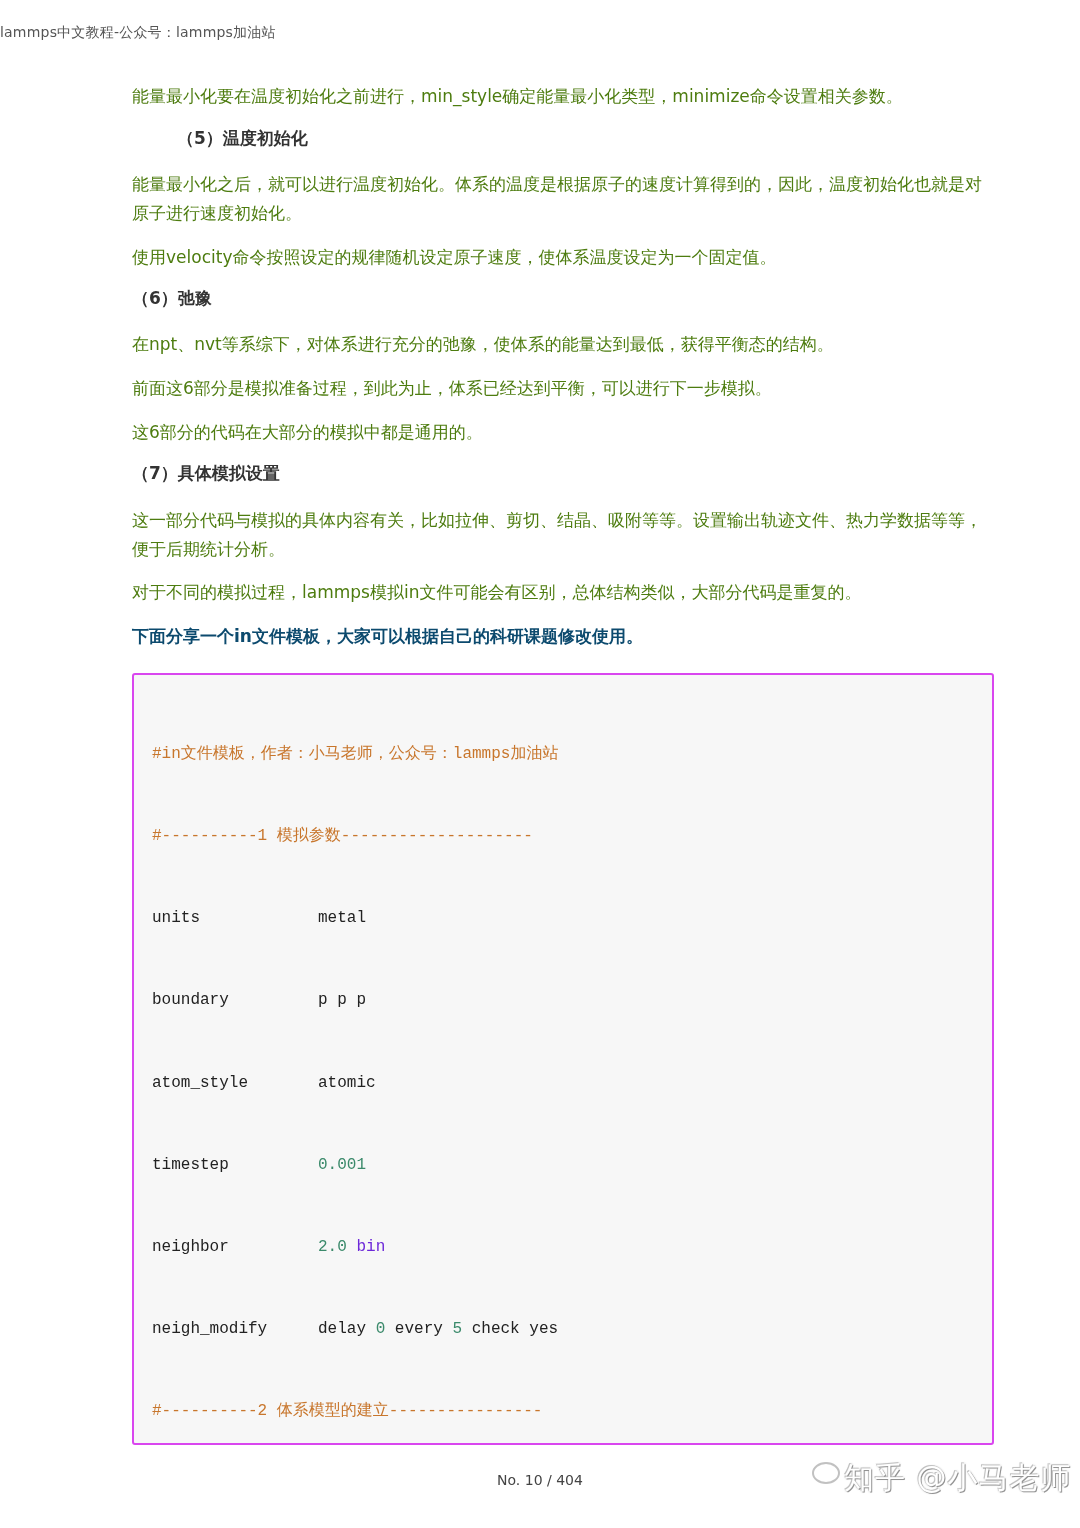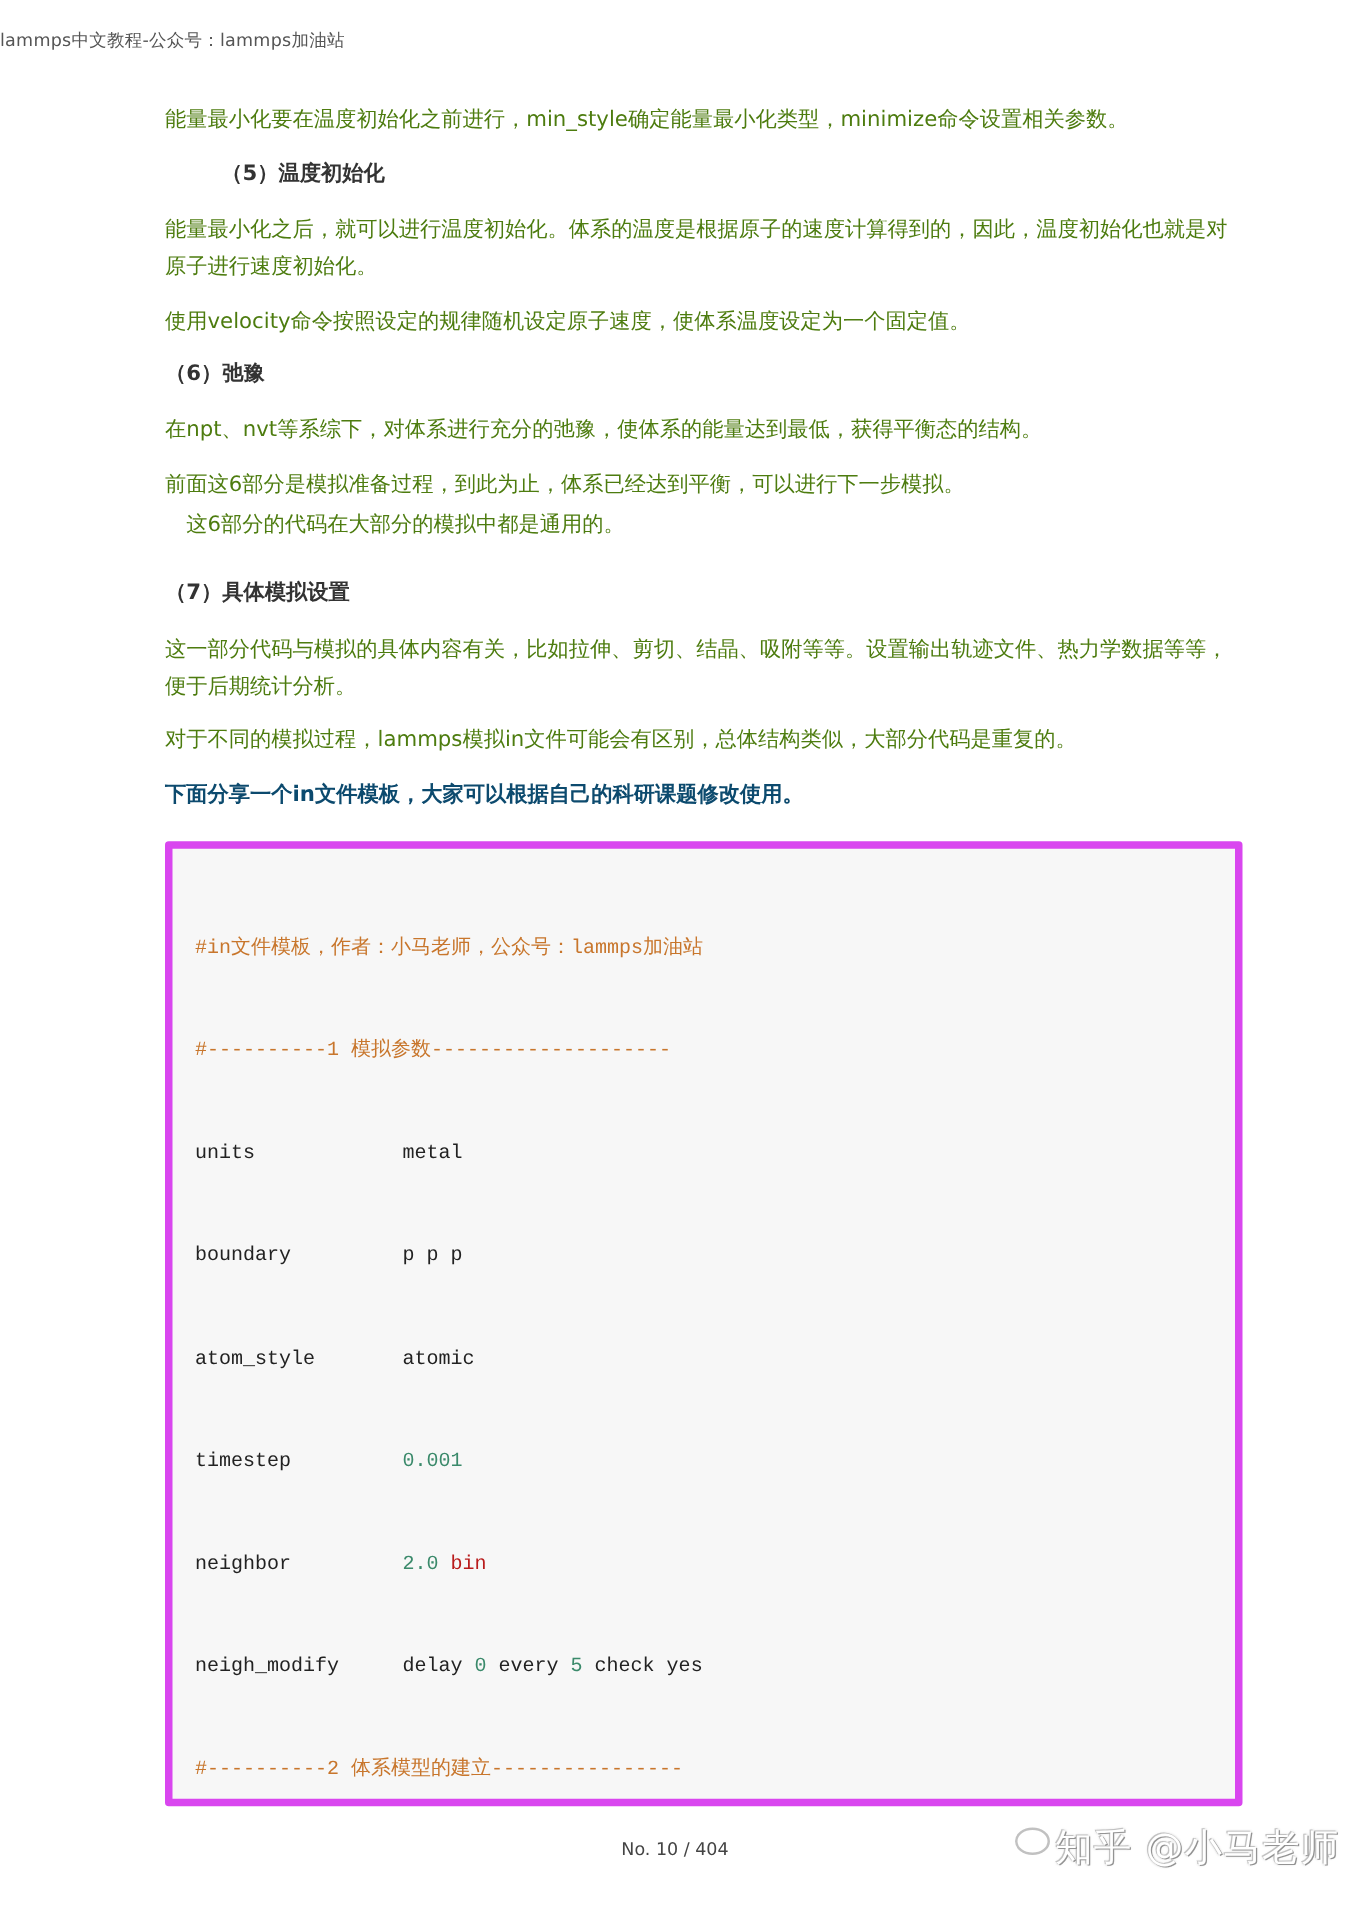--- a/index.html
+++ b/index.html
@@ -16,31 +16,31 @@
   .para {
     position: absolute; left: 0; width: 864px;
     font-size: 17px; line-height: 29px; color: #4d7c0f;
   }
   .heading {
     position: absolute; left: 0; font-size: 17px; font-weight: bold; color: #333333;
   }
   .para.bold { font-weight: bold; color: #0c4a6e; }
   .codebox {
     position: absolute; left: 132px; top: 673px; width: 862px; height: 772px;
-    background: #f7f7f7; border: 6px solid #d946ef; border-radius: 3px; box-sizing: border-box;
+    background: #f7f7f7; border: 2px solid #d946ef; border-radius: 3px; box-sizing: border-box;
   }
   .code {
     position: absolute; left: 18px; top: 11px;
     font-family: "Liberation Mono", "DejaVu Sans Mono", monospace;
     font-size: 16px; line-height: 27.4px; color: #222222; white-space: pre;
   }
   .code .line { height: 27.4px; }
   .c-comment { color: #c8762c; }
   .c-num { color: #3b8a6b; }
-  .c-kw { color: #b91c1c; }
+  .c-kw { color: #6d28d9; }
   .footer {
     position: absolute; top: 1472px; left: 0; width: 1080px;
     text-align: center; font-size: 14px; color: #444444;
   }
   .watermark {
     position: absolute; left: 812px; top: 1458px;
     font-size: 30px; color: #ffffff;
     text-shadow: 1px 1px 0 #888, -1px -1px 0 #bbb, 0 0 2px #999;
     letter-spacing: 1px; opacity: 0.9;
     display: flex; align-items: center; gap: 4px; text-align: center;
@@ -56,21 +56,21 @@
 <div class="header">lammps中文教程-公众号：lammps加油站</div>
 
 <div class="content">
   <div class="para" style="top:82px;">能量最小化要在温度初始化之前进行，min_style确定能量最小化类型，minimize命令设置相关参数。</div>
   <div class="heading" style="top:127px;margin-left:45px;">（5）温度初始化</div>
   <div class="para" style="top:170px;">能量最小化之后，就可以进行温度初始化。体系的温度是根据原子的速度计算得到的，因此，温度初始化也就是对原子进行速度初始化。</div>
   <div class="para" style="top:243px;">使用velocity命令按照设定的规律随机设定原子速度，使体系温度设定为一个固定值。</div>
   <div class="heading" style="top:287px;">（6）弛豫</div>
   <div class="para" style="top:330px;">在npt、nvt等系综下，对体系进行充分的弛豫，使体系的能量达到最低，获得平衡态的结构。</div>
   <div class="para" style="top:374px;">前面这6部分是模拟准备过程，到此为止，体系已经达到平衡，可以进行下一步模拟。</div>
-  <div class="para" style="top:406px;margin-left:17px;">这6部分的代码在大部分的模拟中都是通用的。</div>
+  <div class="para" style="top:418px;">这6部分的代码在大部分的模拟中都是通用的。</div>
   <div class="heading" style="top:462px;">（7）具体模拟设置</div>
   <div class="para" style="top:506px;">这一部分代码与模拟的具体内容有关，比如拉伸、剪切、结晶、吸附等等。设置输出轨迹文件、热力学数据等等，便于后期统计分析。</div>
   <div class="para" style="top:578px;">对于不同的模拟过程，lammps模拟in文件可能会有区别，总体结构类似，大部分代码是重复的。</div>
   <div class="para bold" style="top:622px;">下面分享一个in文件模板，大家可以根据自己的科研课题修改使用。</div>
 </div>
 
 <div class="codebox">
   <div class="code">
     <div class="line c-comment">#in文件模板，作者：小马老师，公众号：lammps加油站</div>
     <div class="line c-comment">#----------1 模拟参数--------------------</div>

